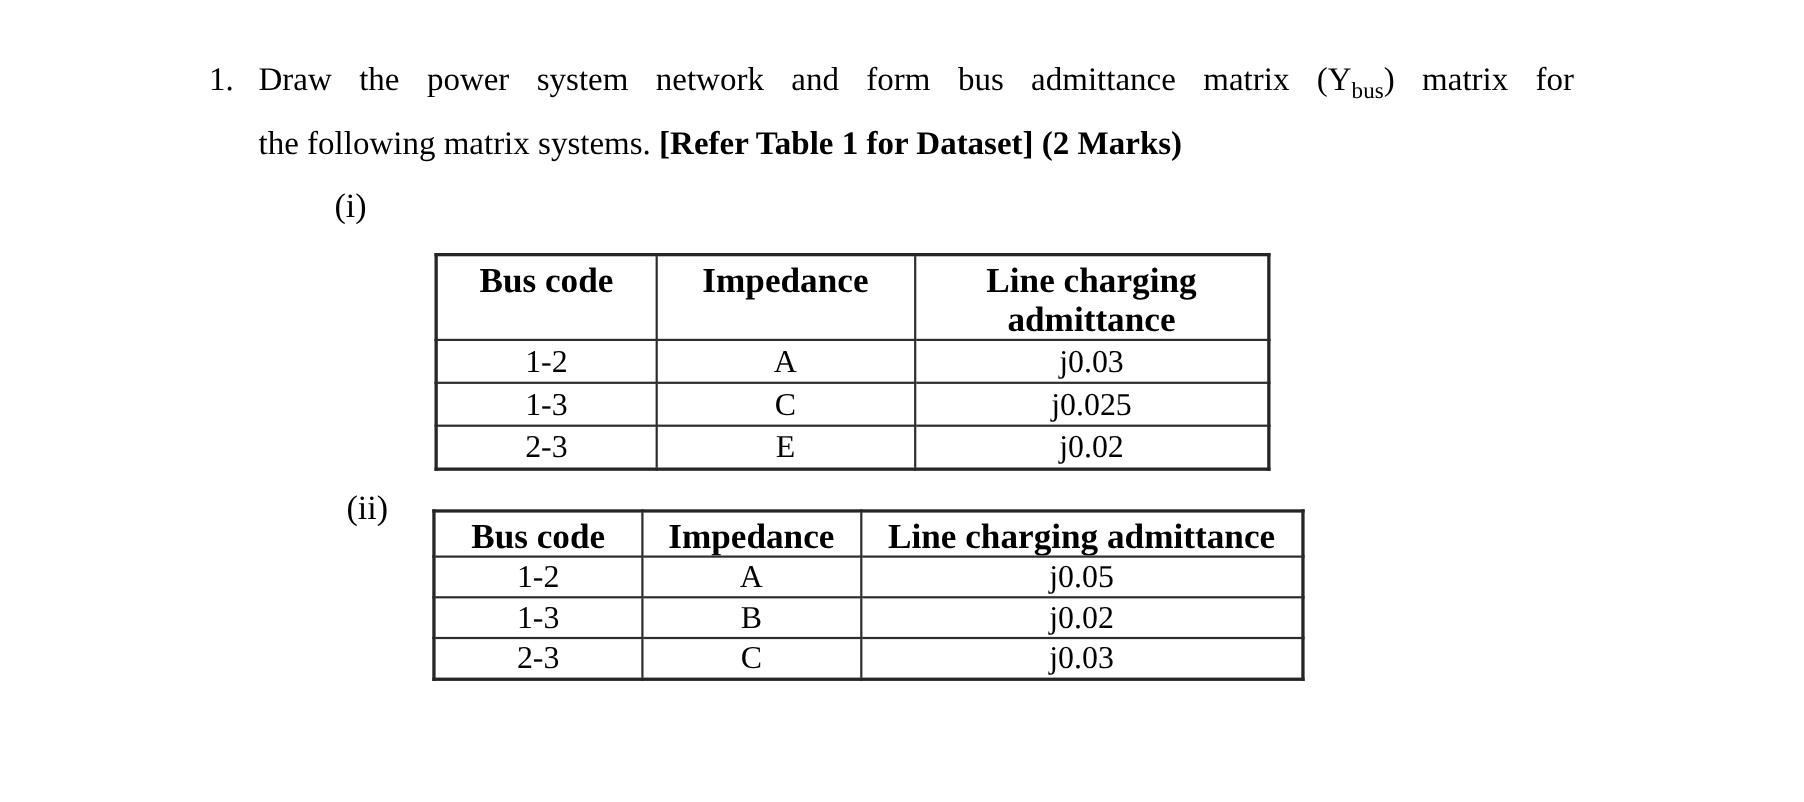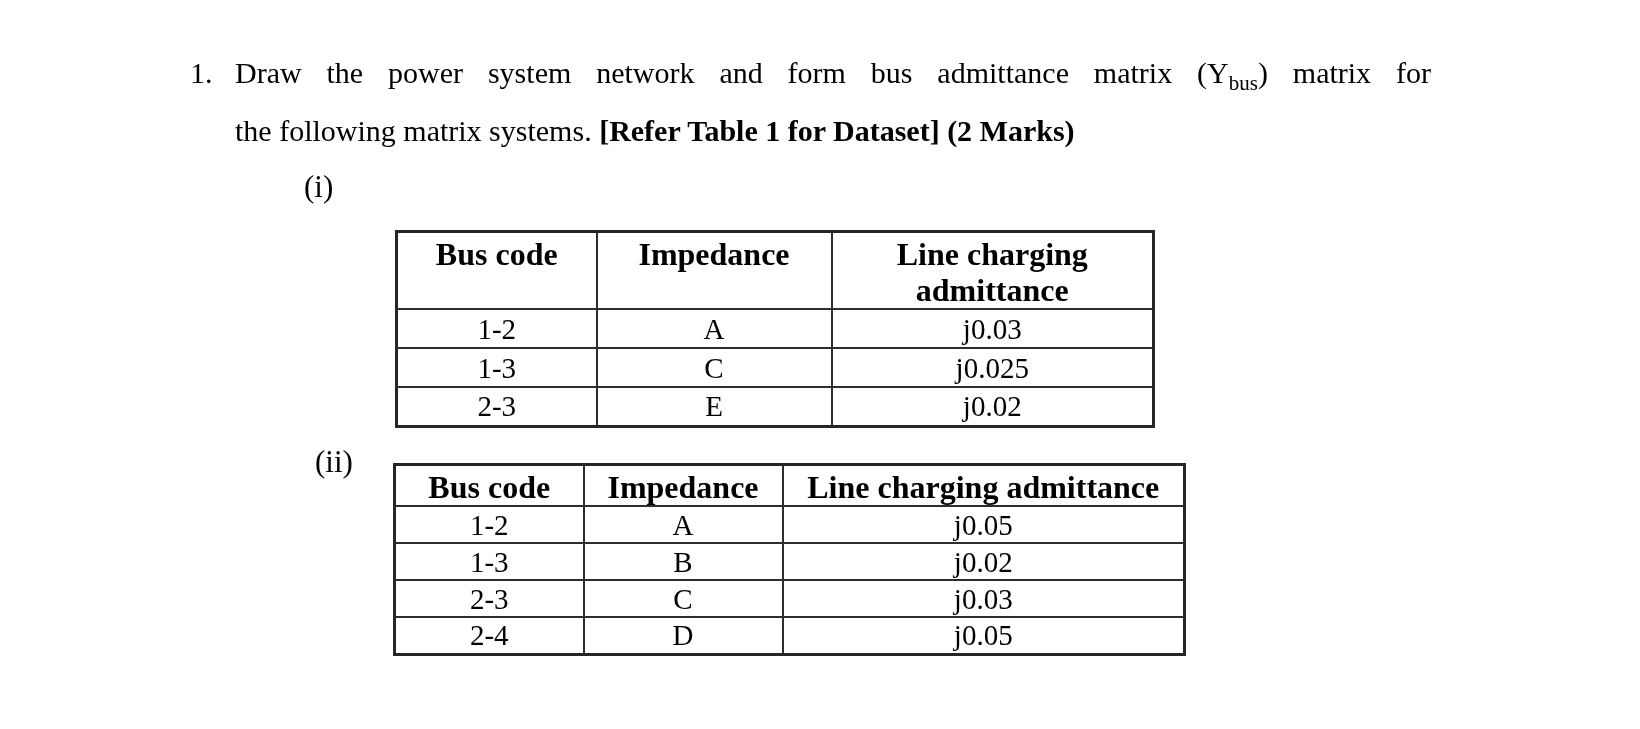--- a/index.html
+++ b/index.html
@@ -162,21 +162,16 @@
       <tr class="row">
         <td>1-3</td>
         <td>B</td>
         <td>j0.02</td>
       </tr>
       <tr class="row">
         <td>2-3</td>
         <td>C</td>
         <td>j0.03</td>
       </tr>
-      <tr class="row">
-        <td>2-4</td>
-        <td>D</td>
-        <td>j0.05</td>
-      </tr>
     </tbody>
   </table>
 
 </div>
 
 </body></html>

